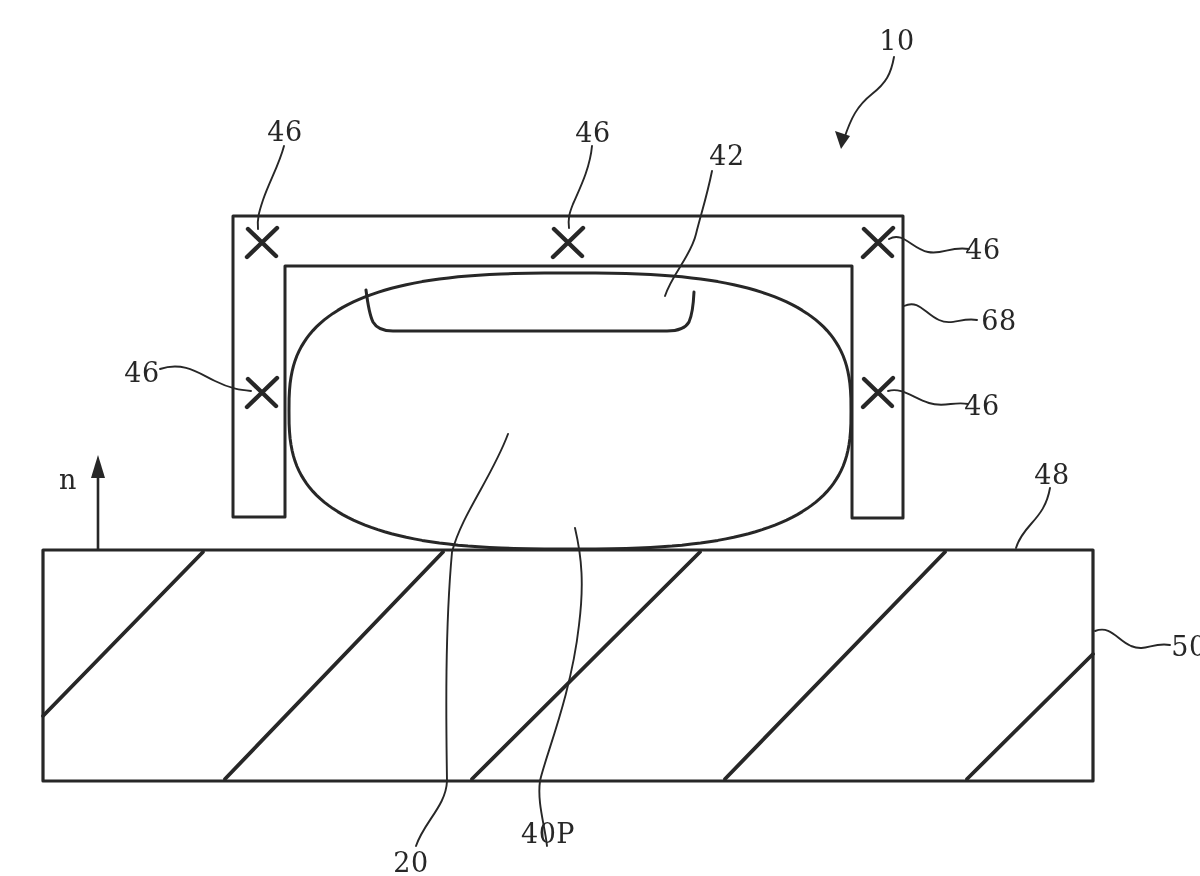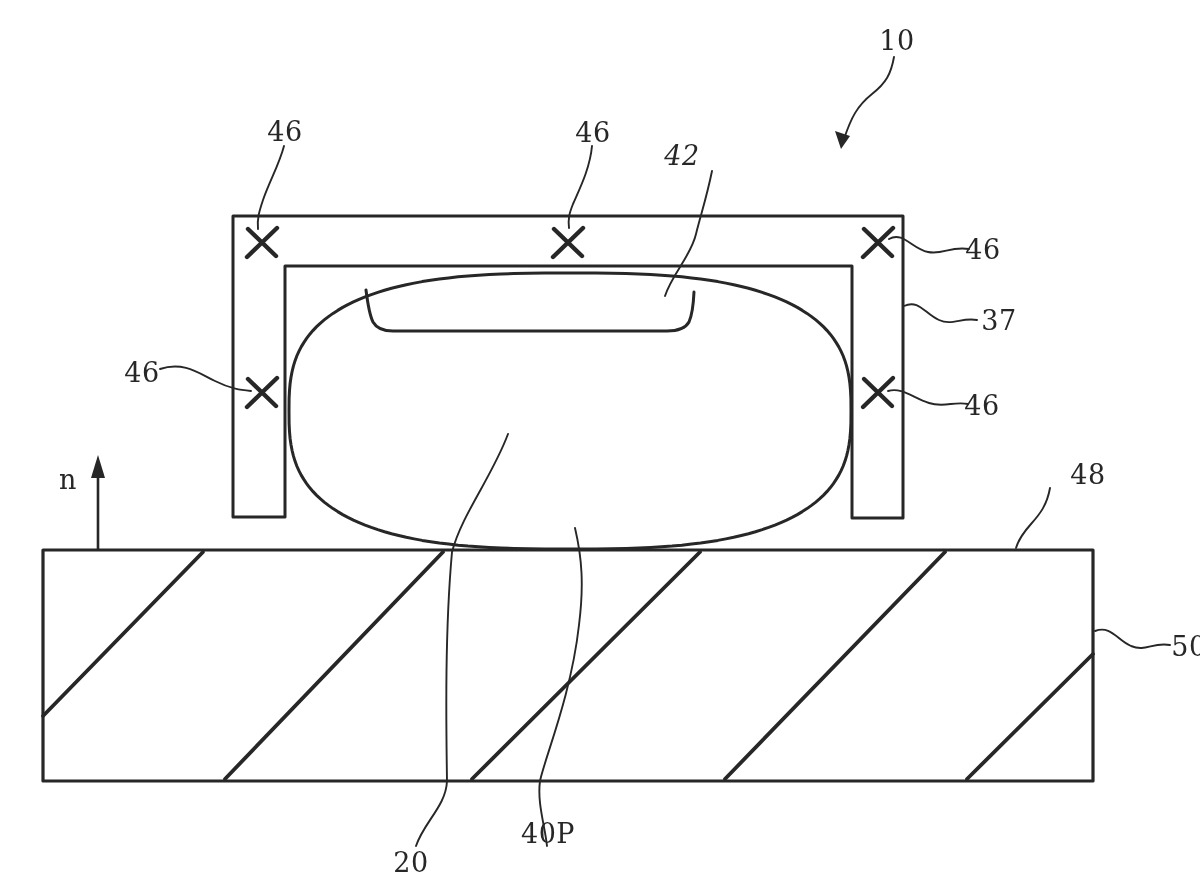--- a/index.html
+++ b/index.html
@@ -117,23 +117,23 @@
 
       <path class="leader" d="M 508,434 C 492,477 462,514 452,552 C 445,630 446,716 447,781 C 446,806 424,822 416,846"></path>
 
       <path class="leader" d="M 575,528 C 582,558 584,585 579,625 C 571,696 545,757 540,781 C 537,803 545,826 547,846"></path>
     </g>
   </svg>
 
   <div class="ref-label" style="left:897px;  top:40px;">10</div>
   <div class="ref-label" style="left:285px;  top:131px;">46</div>
   <div class="ref-label" style="left:593px;  top:132px;">46</div>
-  <div class="ref-label" style="left:682px;  top:155px;font-style:italic;">42</div>
+  <div class="ref-label" style="left:727px;  top:155px;">42</div>
   <div class="ref-label" style="left:983px;  top:249px;">46</div>
-  <div class="ref-label" style="left:999px;  top:320px;">37</div>
+  <div class="ref-label" style="left:999px;  top:320px;">68</div>
   <div class="ref-label" style="left:142px;  top:372px;">46</div>
   <div class="ref-label" style="left:982px;  top:405px;">46</div>
-  <div class="ref-label" style="left:1052px; top:474px;margin-left:36px;">48</div>
+  <div class="ref-label" style="left:1052px; top:474px;">48</div>
   <div class="ref-label" style="left:68px;   top:479px;">n</div>
   <div class="ref-label" style="left:1189px; top:646px;">50</div>
   <div class="ref-label" style="left:411px;  top:862px;">20</div>
   <div class="ref-label" style="left:548px;  top:833px;">40P</div>
 </div>
 
 </body></html>

